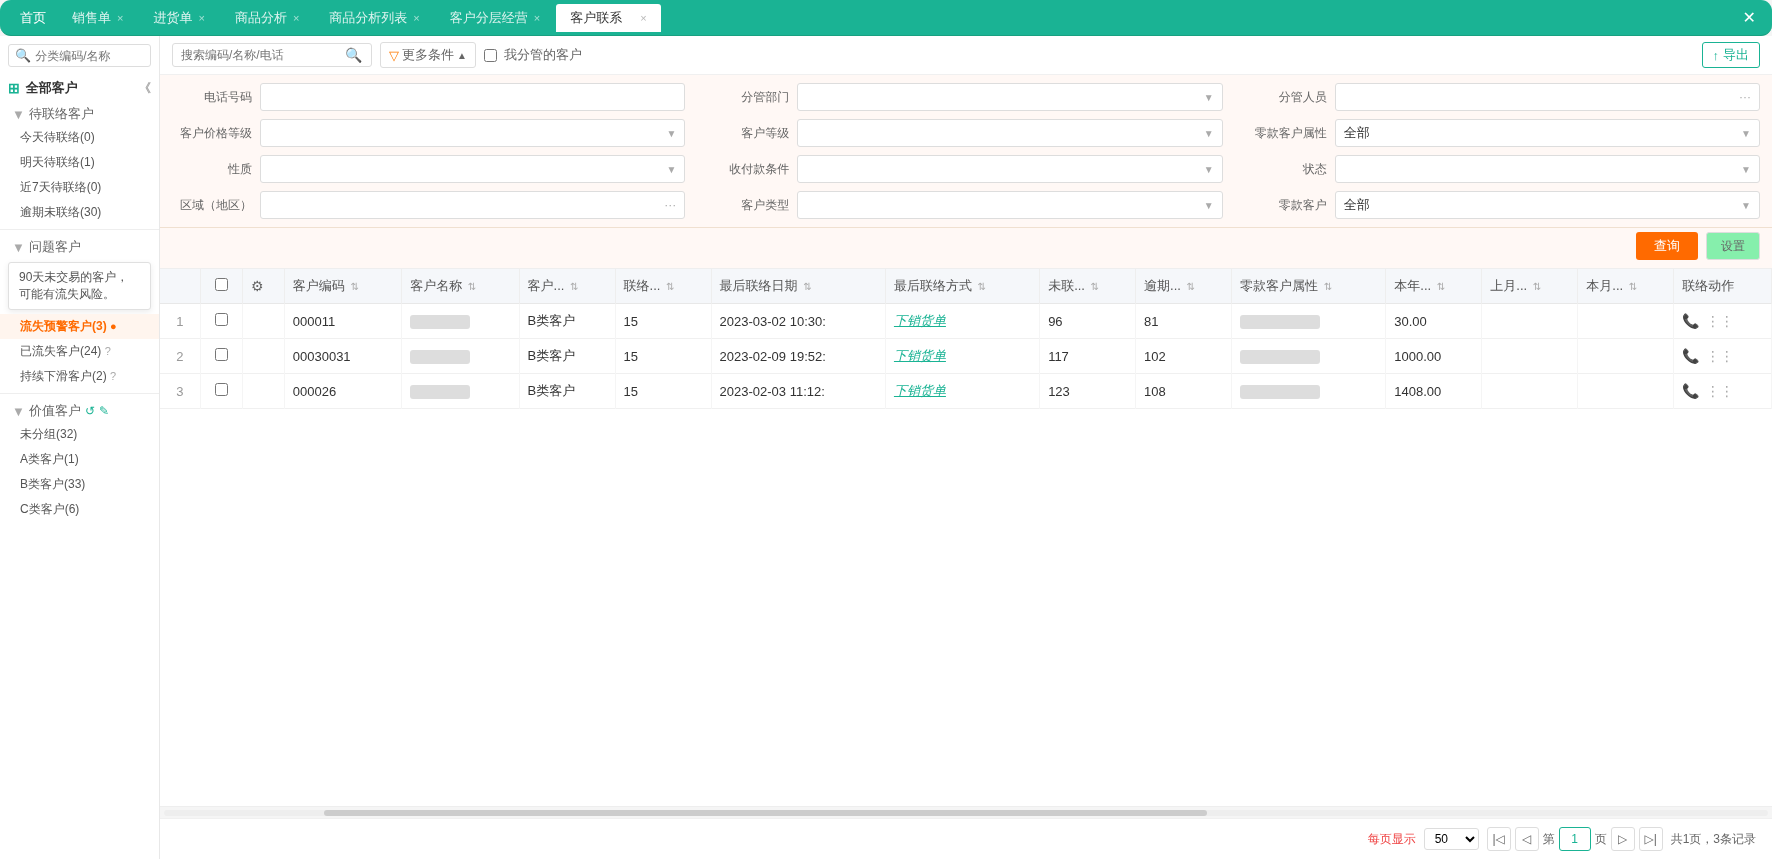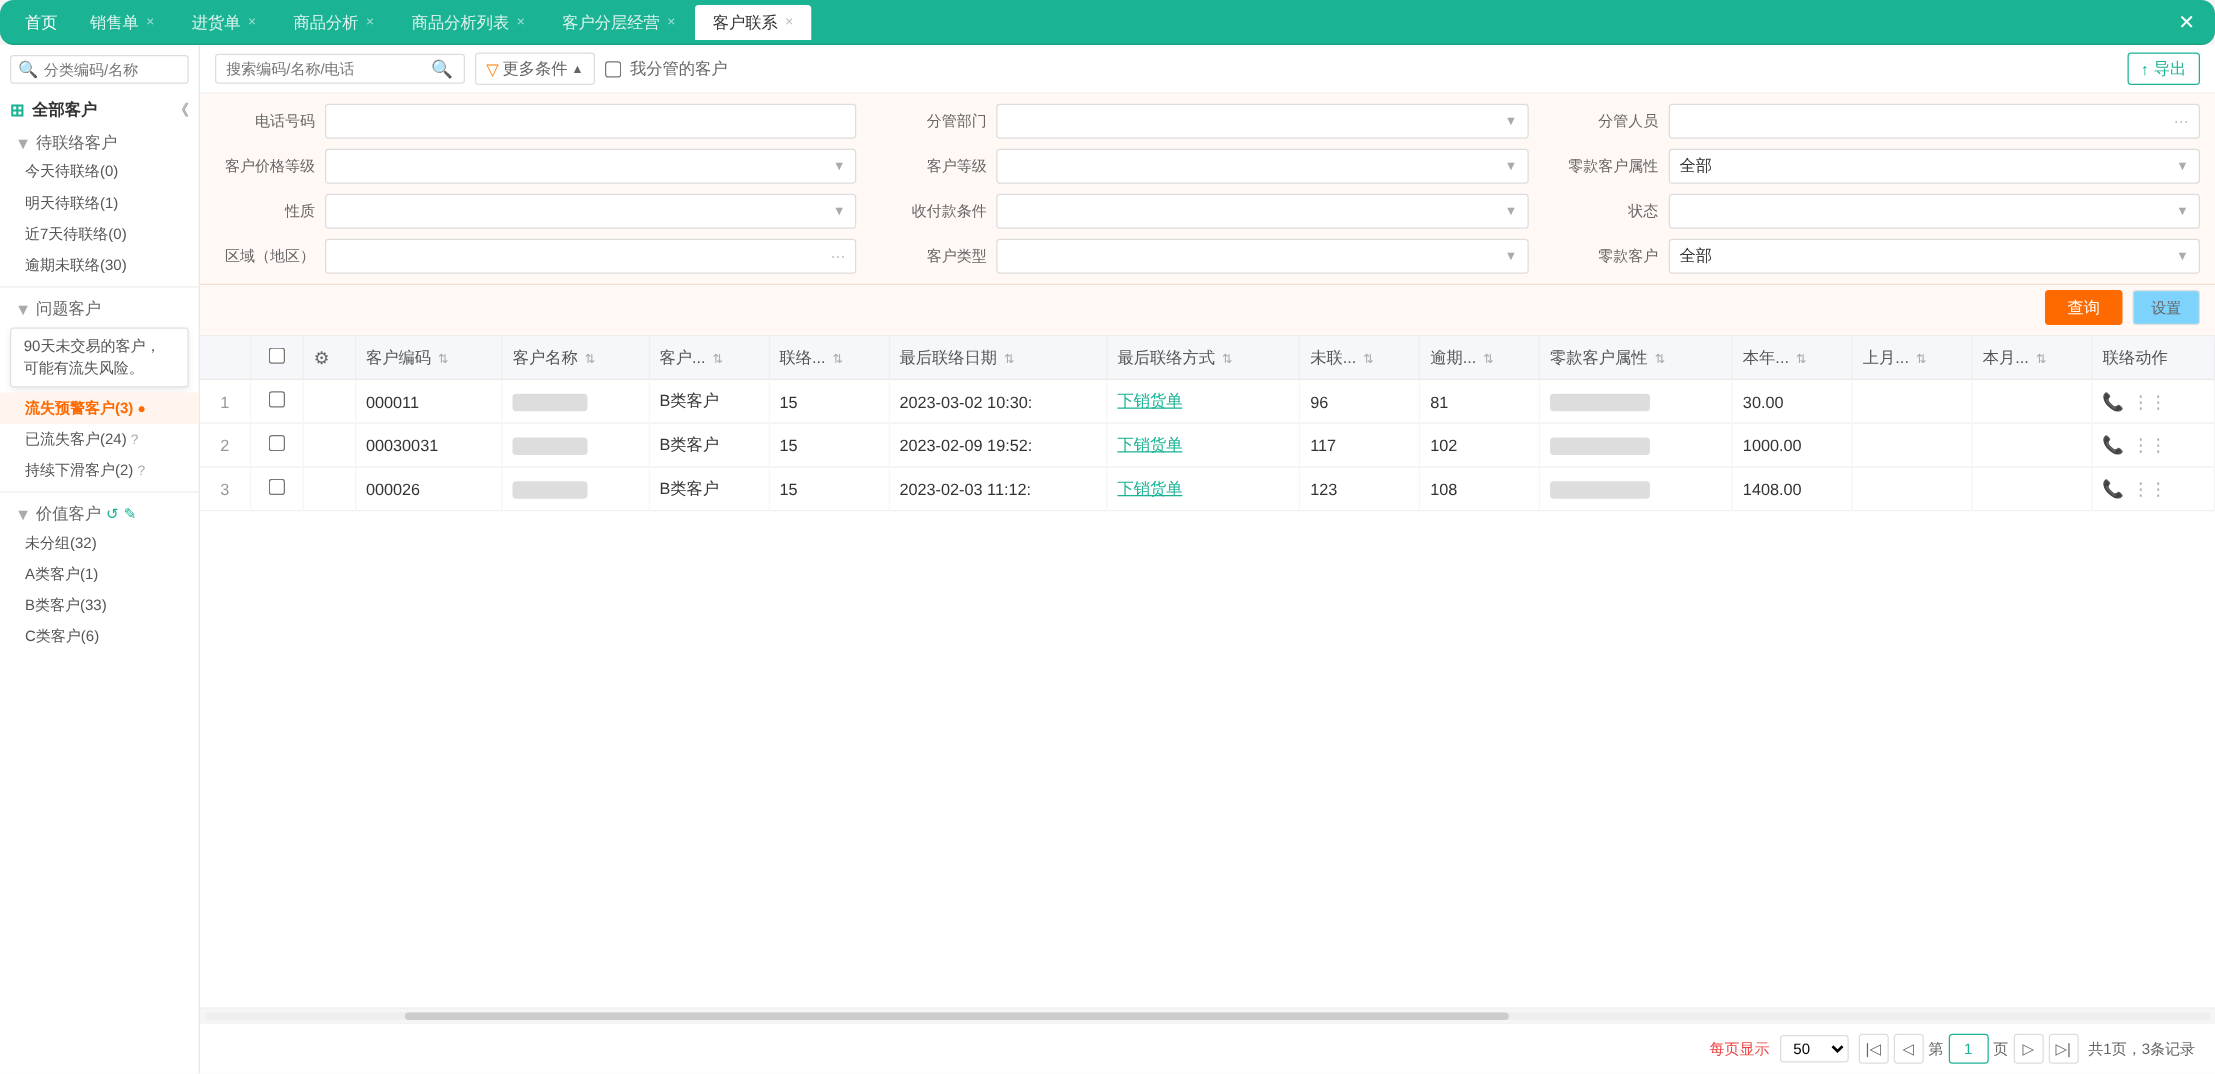--- a/index.html
+++ b/index.html
@@ -14,21 +14,21 @@
       border-radius: 11px;
     }
     .top-tab {
       display: flex; align-items: center;
       padding: 0 14px; height: 28px;
       color: rgba(255,255,255,0.85);
       cursor: pointer; white-space: nowrap;
       font-size: 13px; border-radius: 3px 3px 0 0;
       margin-right: 2px;
     }
-    .top-tab.active { background: #fff; color: #333; }
+    .top-tab.active { background: #fff; color: #333; gap: 12px; }
     .top-tab .close-x {
       margin-left: 6px; font-size: 11px;
       opacity: 0.7; cursor: pointer;
     }
     .top-tab.active .close-x { color: #999; }
     .top-tab-home { color: #fff; font-size: 13px; padding: 0 12px; cursor: pointer; }
     .window-close {
       margin-left: auto; color: #fff; font-size: 16px; cursor: pointer; padding: 4px 8px;
     }
 
@@ -170,21 +170,21 @@
     }
     .filter-select .chevron { color: #aaa; font-size: 10px; }
     .filter-dots { color: #aaa; font-size: 12px; cursor: pointer; margin-left: 4px; }
     .query-btn {
       background: #ff6a00; color: #fff;
       border: none; border-radius: 3px;
       padding: 5px 18px; font-size: 13px;
       cursor: pointer;
     }
     .settings-btn {
-      background: #7dd3fc; color: #666;
+      background: #86efac; color: #666;
       border: 1px solid #ddd; border-radius: 3px;
       padding: 4px 14px; font-size: 12px;
       cursor: pointer;
     }
 
     
     .table-wrap {
       flex: 1; overflow-y: auto; overflow-x: auto;
     }
     table {
@@ -204,21 +204,21 @@
     }
     thead th:first-child { width: 40px; text-align: center; }
     thead th .sort-icon { color: #aaa; font-size: 10px; margin-left: 2px; }
     tbody tr { border-bottom: 1px solid #f0f0f0; }
     tbody td {
       padding: 8px 8px;
       color: #333; white-space: nowrap;
       border-right: 1px solid #f5f5f5;
     }
     tbody td:first-child { text-align: center; color: #999; }
-    tbody td .link { color: #1ab394; cursor: pointer; text-decoration: underline; }
+    tbody td .link { color: #1ab394; cursor: pointer; text-decoration: underline; font-style: italic; }
     tbody td .blurred {
       background: #ddd; border-radius: 3px;
       display: inline-block; min-width: 60px; height: 14px; vertical-align: middle;
     }
     .action-icons { display: flex; gap: 6px; align-items: center; }
     .action-icon { color: #aaa; cursor: pointer; font-size: 14px; }
 
     
     .table-gear { color: #666; font-size: 14px; cursor: pointer; }
 

